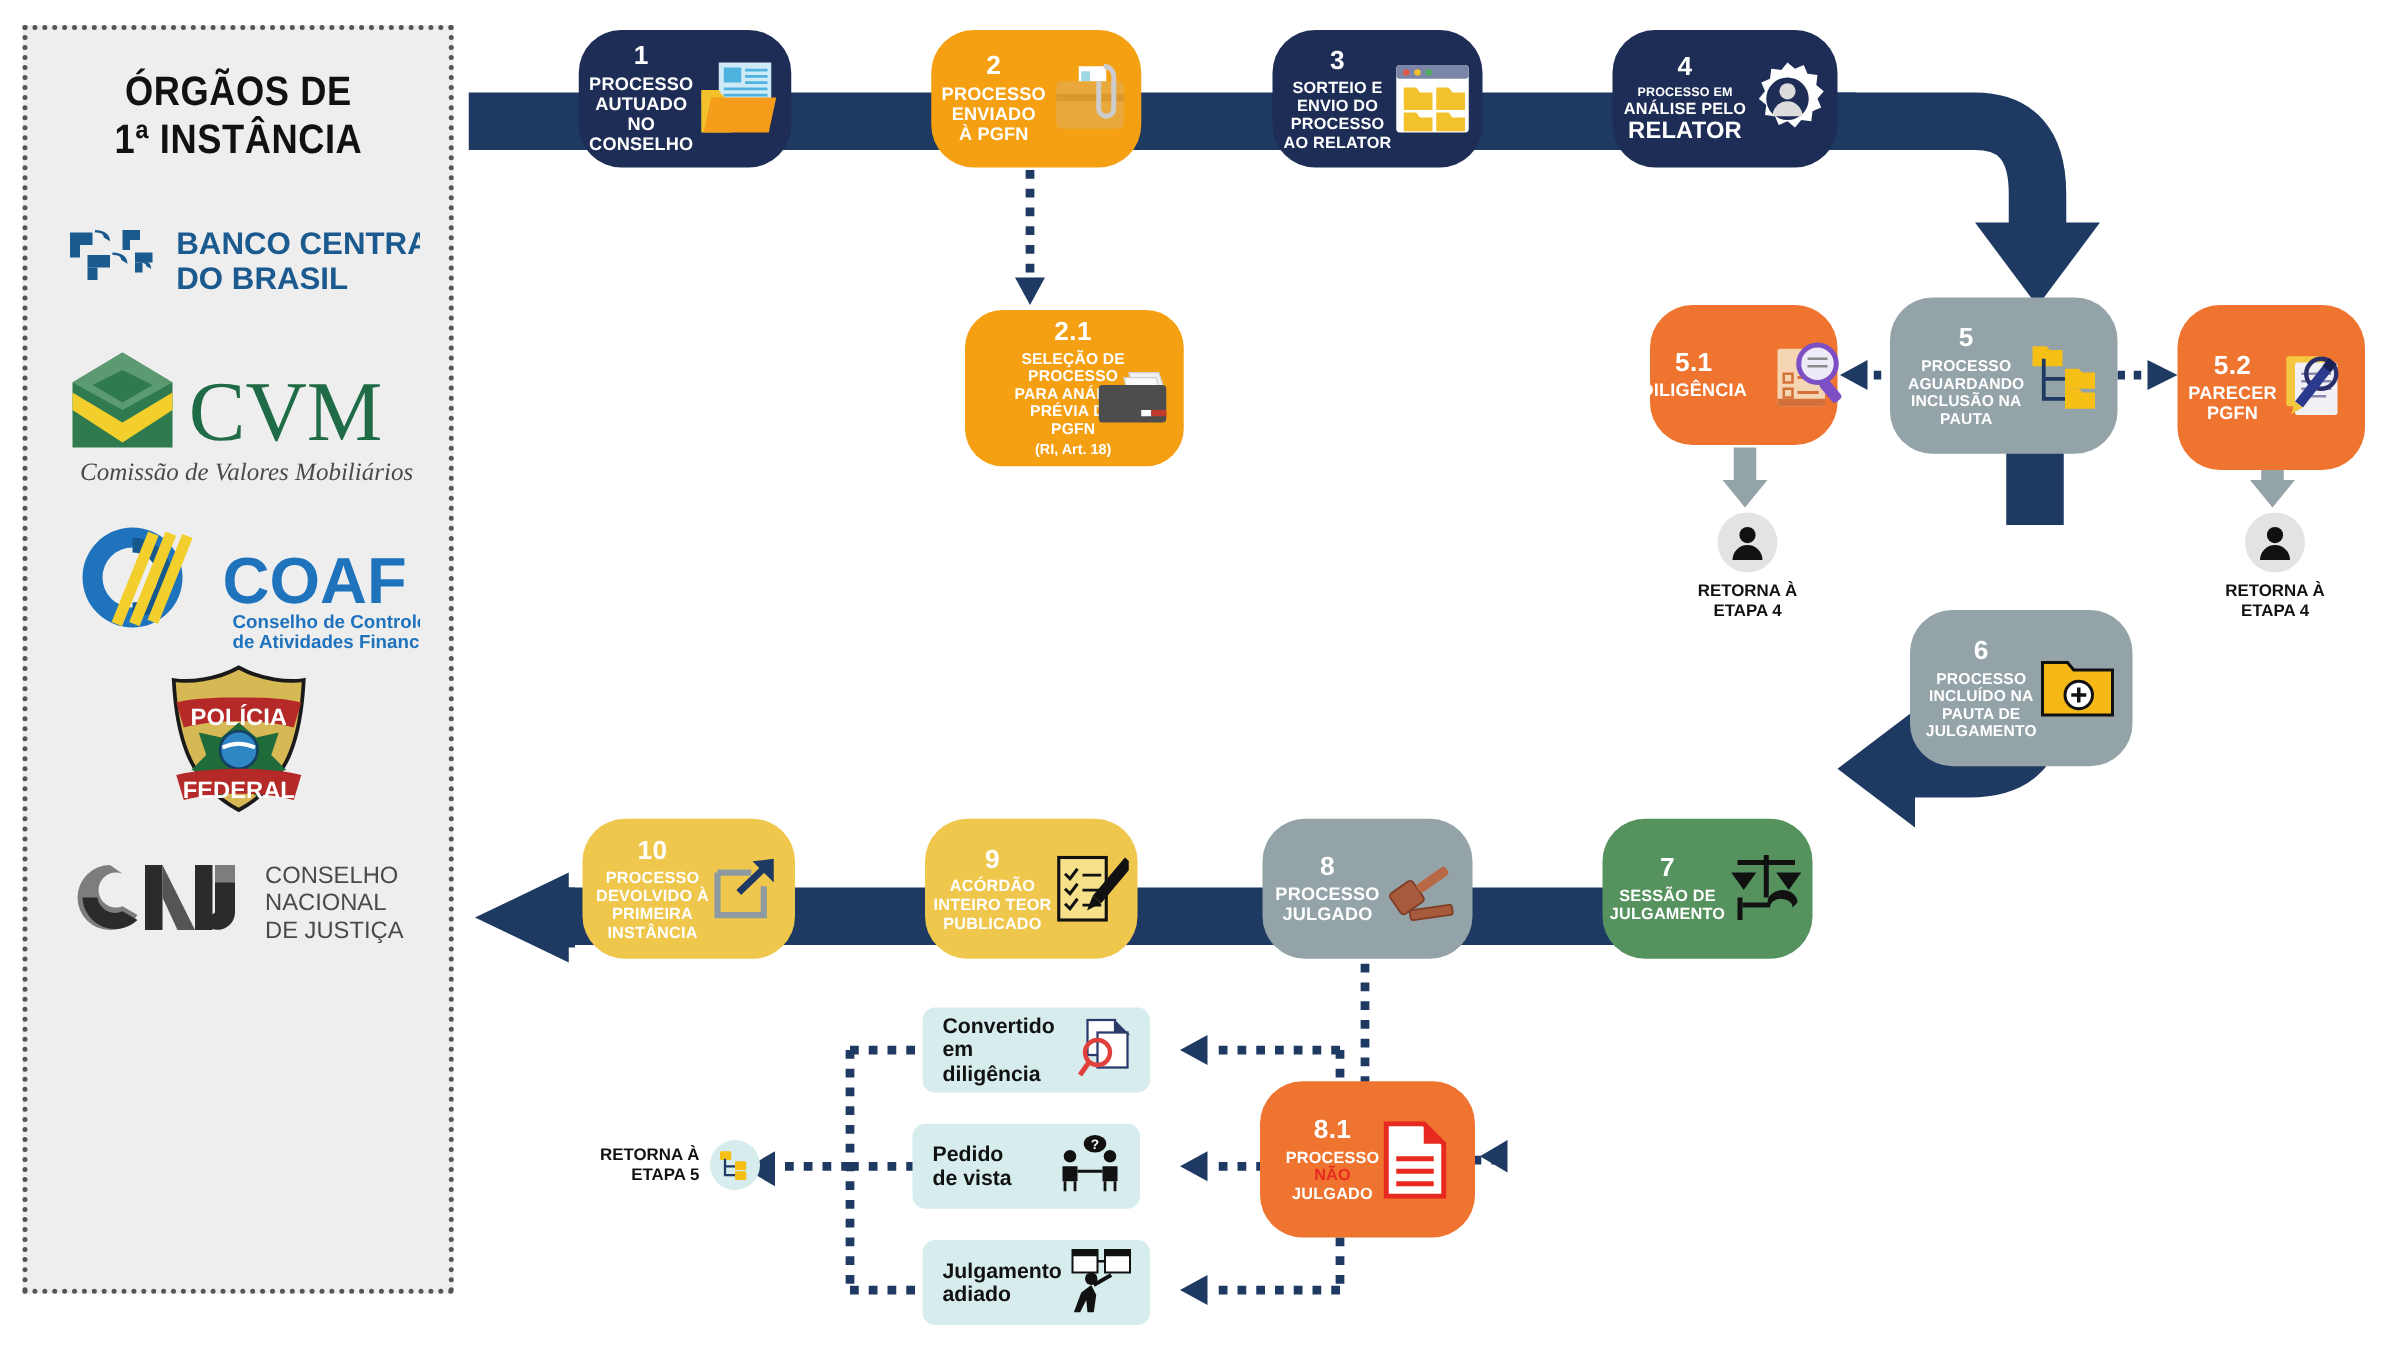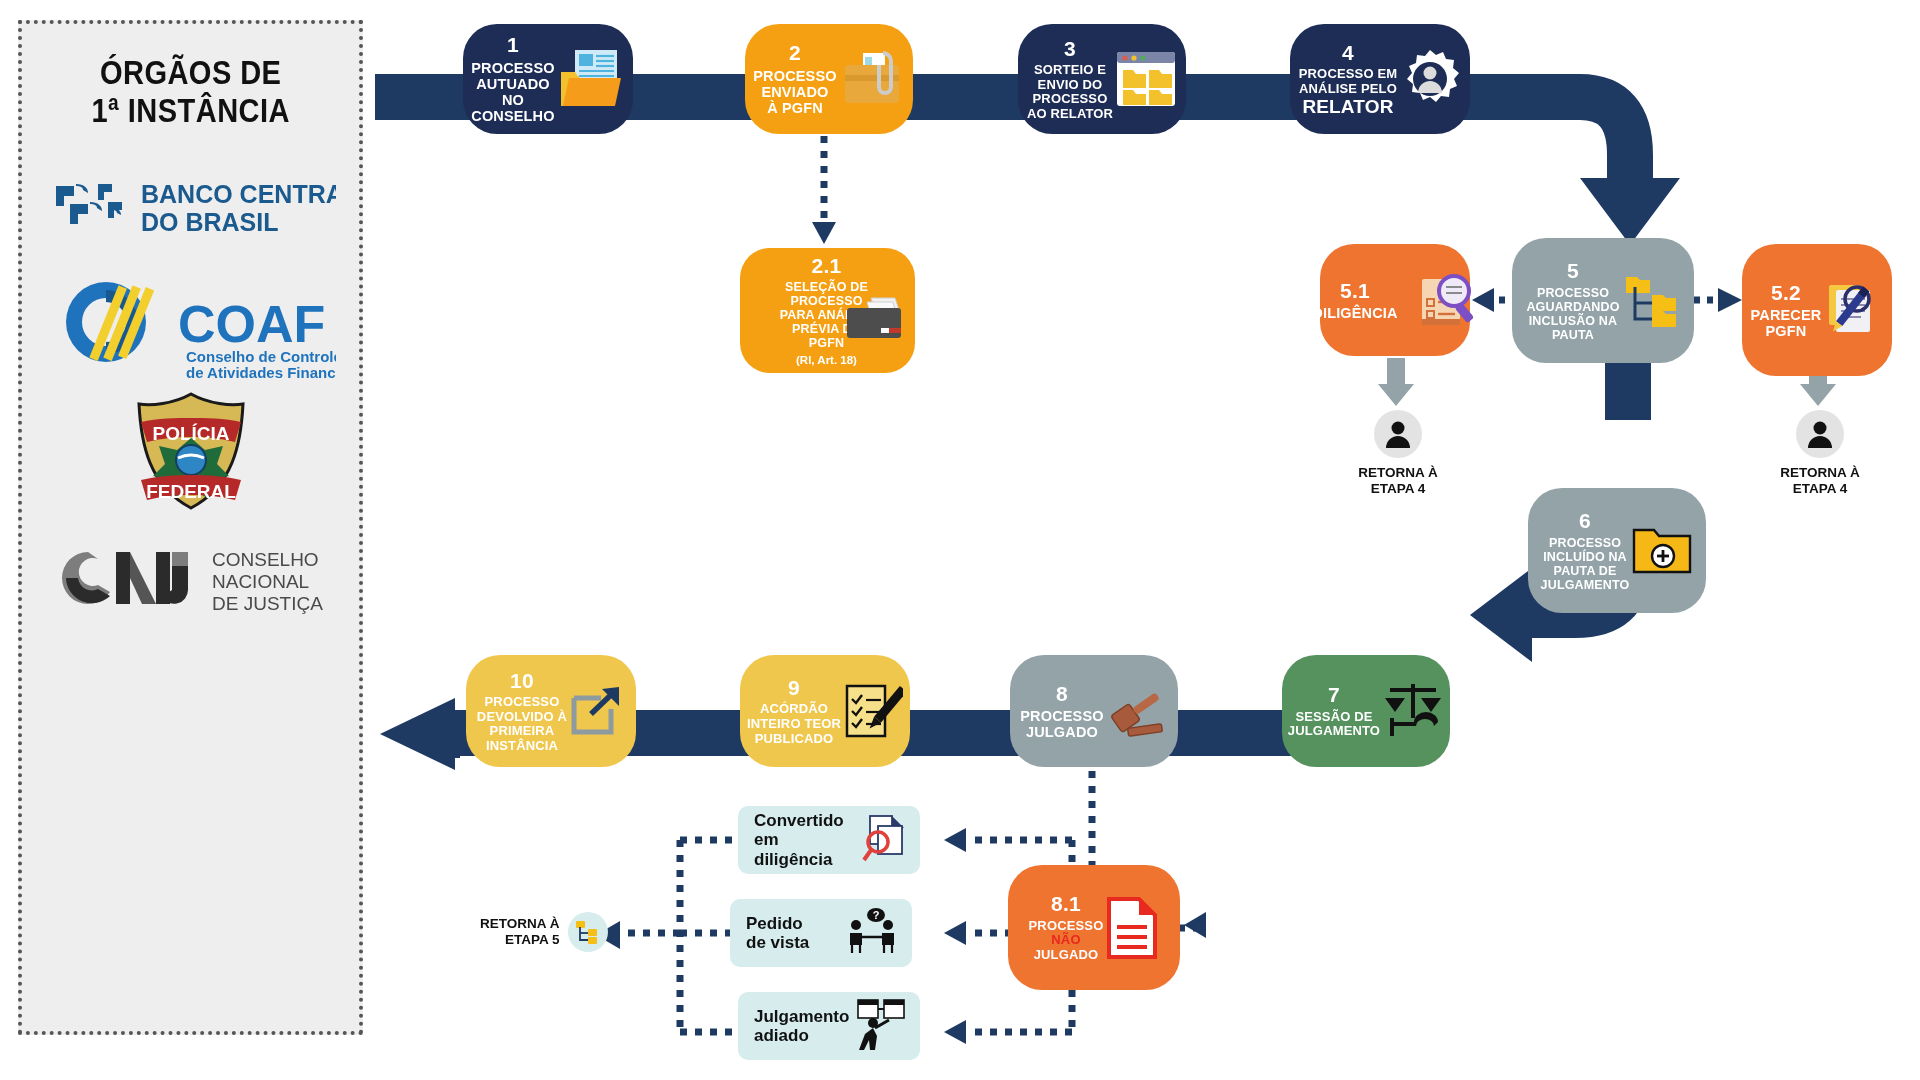--- a/index.html
+++ b/index.html
@@ -148,20 +148,30 @@
             <path d="M52 22 h6 v8 h-6z"></path>
           <path d="M66 38 c6 0 9 3 9 7 l-4-2 c0-2-2-3-5-3z"></path>
           <path d="M62 32 h14 v8 h-14z"></path>
             <path d="M62 40 h6 v8 h-6z"></path>
         </g>
         <text x="95" y="33" font-family="Liberation Sans, sans-serif" font-size="25" font-weight="bold" fill="#1b5a8e">BANCO CENTRAL</text>
         <text x="95" y="61" font-family="Liberation Sans, sans-serif" font-size="25" font-weight="bold" fill="#1b5a8e">DO BRASIL</text>
       </svg>
     </div>
 
+    <div class="logo-slot logo-cvm">
+      <svg width="290" height="125" viewBox="0 0 290 125">
+        <polygon points="52,10 92,34 92,86 12,86 12,34" fill="#2f7a4e"></polygon>
+        <polygon points="52,10 92,34 52,56 12,34" fill="#5c9a72"></polygon>
+        <polygon points="12,42 52,66 92,42 92,56 52,82 12,56" fill="#f2cf2c"></polygon>
+        <polygon points="52,24 76,36 52,50 28,36" fill="#2f7a4e"></polygon>
+        <text x="105" y="80" font-family="Liberation Serif, serif" font-size="68" fill="#1f6b45">CVM</text>
+        <text x="18" y="112" font-family="Liberation Serif, serif" font-style="italic" font-size="20" fill="#4a4a4a">Comissão de Valores Mobiliários</text>
+      </svg>
+    </div>
 
     <div class="logo-slot logo-coaf">
       <svg width="290" height="112" viewBox="0 0 290 112">
         <path d="M60 12 a40 40 0 1 0 0 80 a40 40 0 1 0 0-80 z M60 28 a24 24 0 1 1 0 48 a24 24 0 1 1 0-48z" fill="#1f73bd"></path>
         <path d="M60 20 a32 32 0 0 1 0 64 l0-12 a20 20 0 0 0 0-40z" fill="#17598f"></path>
         <g fill="#f2cf2c">
           <rect x="58" y="14" width="9" height="78" transform="rotate(22 62 52)"></rect>
           <rect x="72" y="14" width="9" height="78" transform="rotate(22 76 52)"></rect>
           <rect x="86" y="16" width="9" height="74" transform="rotate(22 90 52)"></rect>
         </g>
@@ -261,21 +271,21 @@
       <svg width="66" height="60" viewBox="0 0 66 60">
         <rect x="24" y="4" width="22" height="16" fill="#ffffff"></rect>
         <rect x="26" y="8" width="7" height="8" fill="#9fd9e8"></rect>
         <rect x="6" y="16" width="54" height="38" rx="4" fill="#e8a83c"></rect>
         <rect x="6" y="26" width="54" height="6" fill="#d9992e"></rect>
         <path d="M44 4 a8 8 0 0 1 8 8 v26 a6 6 0 0 1 -12 0 v-22" stroke="#cccccc" stroke-width="4" fill="none"></path>
       </svg>
     </div>
   </div>
 
-  <div class="node n-orange" style="left:740px; top:248px; width:175px; height:125px; border-radius:30px;">
+  <div class="node n-orange" style="left:772px; top:248px; width:175px; height:125px; border-radius:30px;">
     <div class="txtcol" style="margin-right:2px;">
       <div class="num">2.1</div>
       <div class="lbl" style="font-size:12.5px;">SELEÇÃO DE</div>
       <div class="lbl" style="font-size:12.5px;">PROCESSO</div>
       <div class="lbl" style="font-size:12.5px;">PARA ANÁLISE</div>
       <div class="lbl" style="font-size:12.5px;">PRÉVIA DA</div>
       <div class="lbl" style="font-size:12.5px;">PGFN</div>
       <div class="sub">(RI, Art. 18)</div>
     </div>
     <div class="ico" style="position:absolute; right:10px; top:48px;">
@@ -315,21 +325,21 @@
           <path d="M8 40 h10 l3 4 h10 v11 h-23z"></path>
           <path d="M34 40 h10 l3 4 h10 v11 h-23z"></path>
         </g>
       </svg>
     </div>
   </div>
 
   <div class="node n-navy" style="left:1290px; top:24px; width:180px; height:110px;">
     <div class="txtcol" style="margin-right:2px;">
       <div class="num">4</div>
-      <div class="lbl" style="font-size:13px;text-align:right;">PROCESSO EM</div>
+      <div class="lbl" style="font-size:10px;text-align:right;">PROCESSO EM</div>
       <div class="lbl" style="font-size:13px;">ANÁLISE PELO</div>
       <div class="lbl" style="font-size:19px;">RELATOR</div>
     </div>
     <div class="ico">
       <svg width="62" height="62" viewBox="0 0 62 62">
         <path d="M31 2 l6 5 7 -3 3 7 8 1 -1 8 6 5 -5 6 3 7 -7 3 -1 8 -8 -1 -5 6 -6 -5 -7 3 -3 -7 -8 -1 1 -8 -6 -5 5 -6 -3 -7 7 -3 1 -8 8 1z" fill="#ffffff"></path>
         <circle cx="31" cy="31" r="17" fill="#1e2d55"></circle>
         <circle cx="31" cy="25" r="6.5" fill="#dcdcdc"></circle>
         <path d="M19 45 a12 12 0 0 1 24 0z" fill="#dcdcdc"></path>
       </svg>

